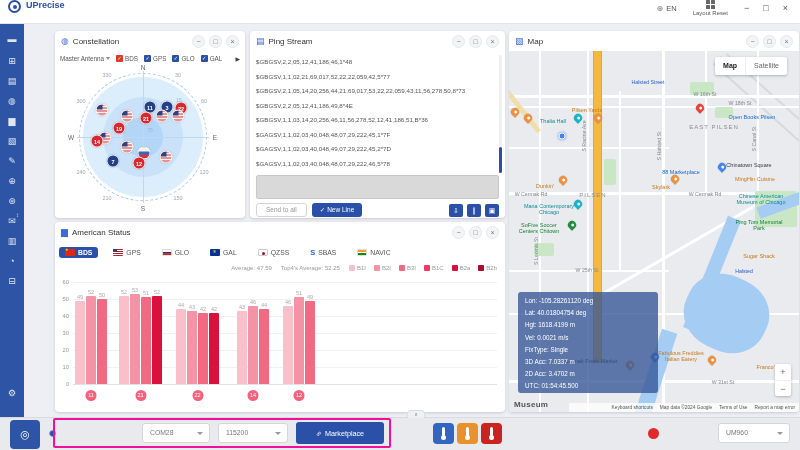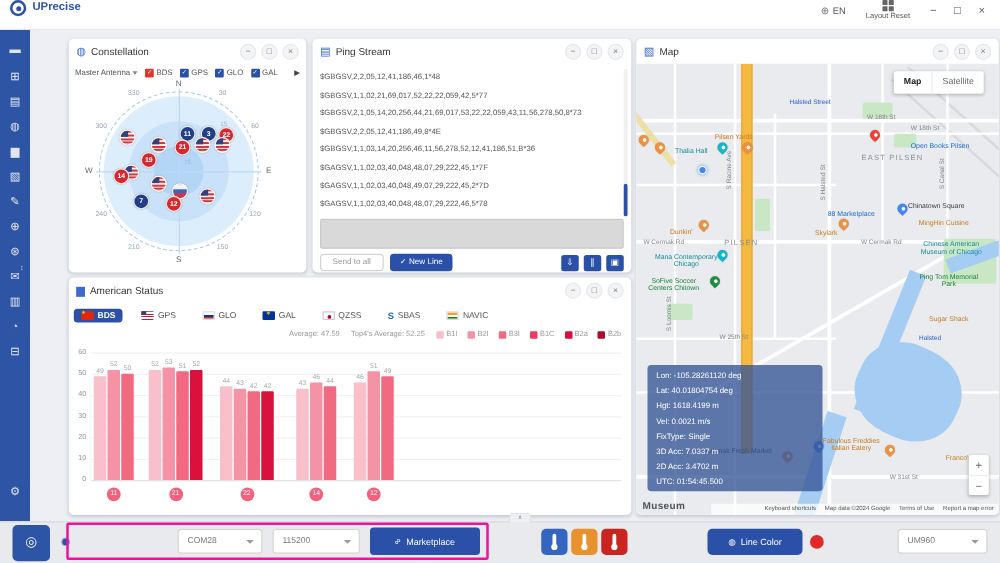--- a/index.html
+++ b/index.html
@@ -623,22 +623,18 @@
     <div class="bsel" id="sel-baud"><span>115200</span></div>
     <div id="btn-disc">
       <span class="linkic">∞</span>
       <span>Marketplace</span>
     </div>
     <div id="therms">
       <div class="thm b"></div>
       <div class="thm o"></div>
       <div class="thm r"></div>
     </div>
-    <div id="btn-lc">
-      <span style="font-size:7px">◍</span>
-      <span>Line Color</span>
-    </div>
     <div id="lc-dot"></div>
     <div class="bsel" id="sel-model"><span>UM960</span></div>
   </div>
   <div id="anno"></div>
 
 </div>
 
 </body></html>

